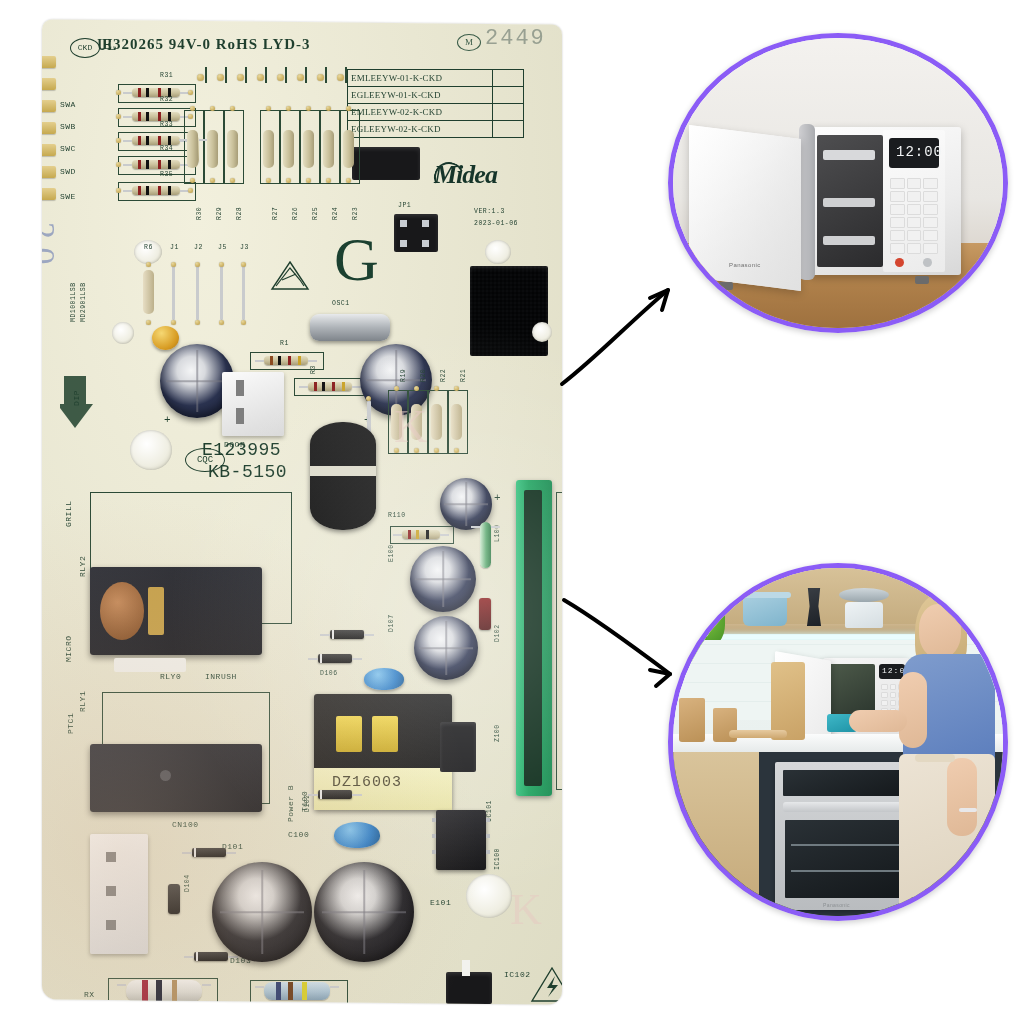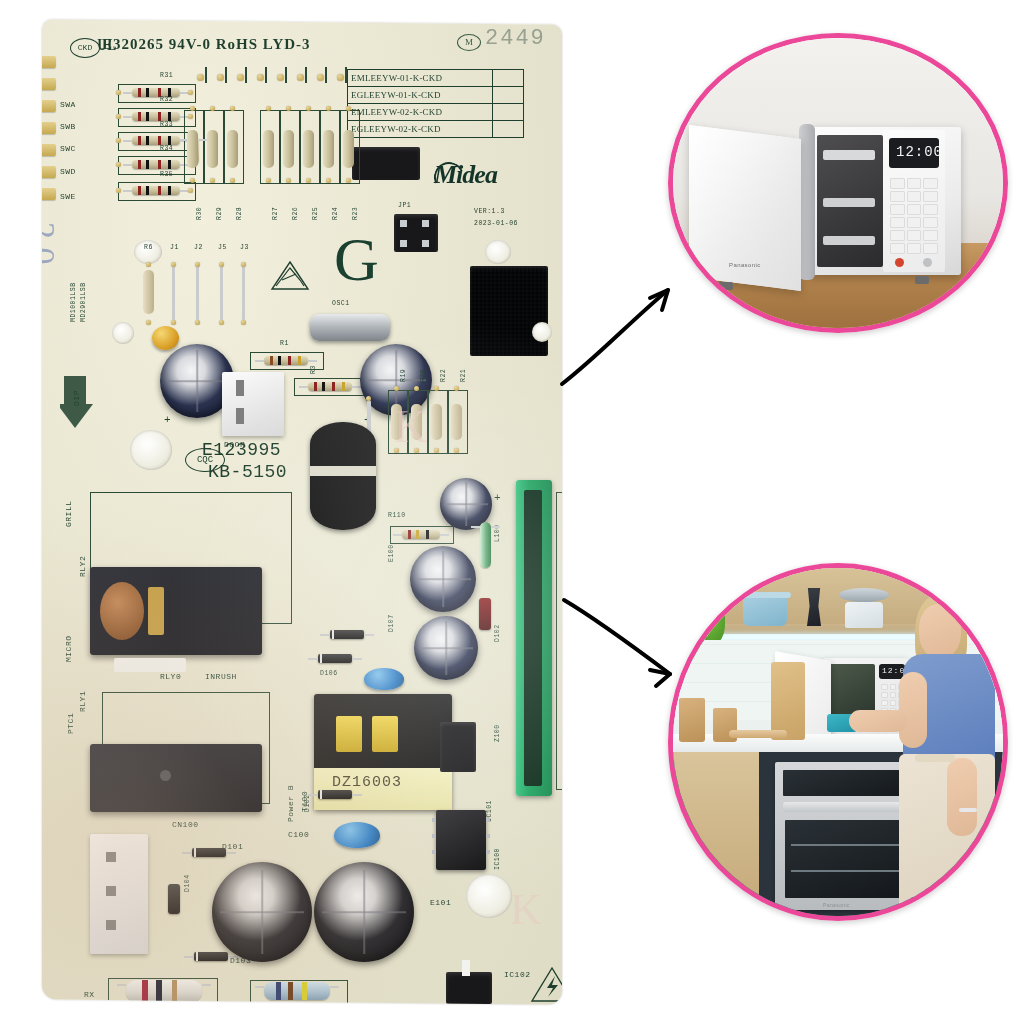--- a/index.html
+++ b/index.html
@@ -174,21 +174,21 @@
   .trace{position:absolute;background:#2b4a36;}
 
   .gmark{position:absolute;font-family:"Liberation Serif",serif;color:#1b4030;}
   .esd-tri{position:absolute;width:0;height:0;}
 
   .handprint{position:absolute;color:#5b6fb0;opacity:.55;font-family:"Liberation Serif",serif;}
 
   
   .photo{
     position:absolute;border-radius:50%;overflow:hidden;
-    border:5px solid #ec4899;
+    border:5px solid #8b5cf6;
     box-shadow:0 2px 6px rgba(0,0,0,.2);
   }
   .photo.top{left:668px;top:33px;width:330px;height:290px;}
   .photo.bot{left:668px;top:563px;width:330px;height:348px;}
   .ph-inner{position:absolute;inset:-6px;}
 
   
   .kitchen-bg{position:absolute;inset:0;background:linear-gradient(180deg,#f4f2ef 0%,#e8e6e2 55%,#ded9d2 70%, #cfa877 72%, #b98e5c 100%);}
   .counter{position:absolute;left:0;right:0;bottom:0;height:30%;
     background:linear-gradient(180deg,#c79a63,#b0814b 40%,#9c6f3d);}

